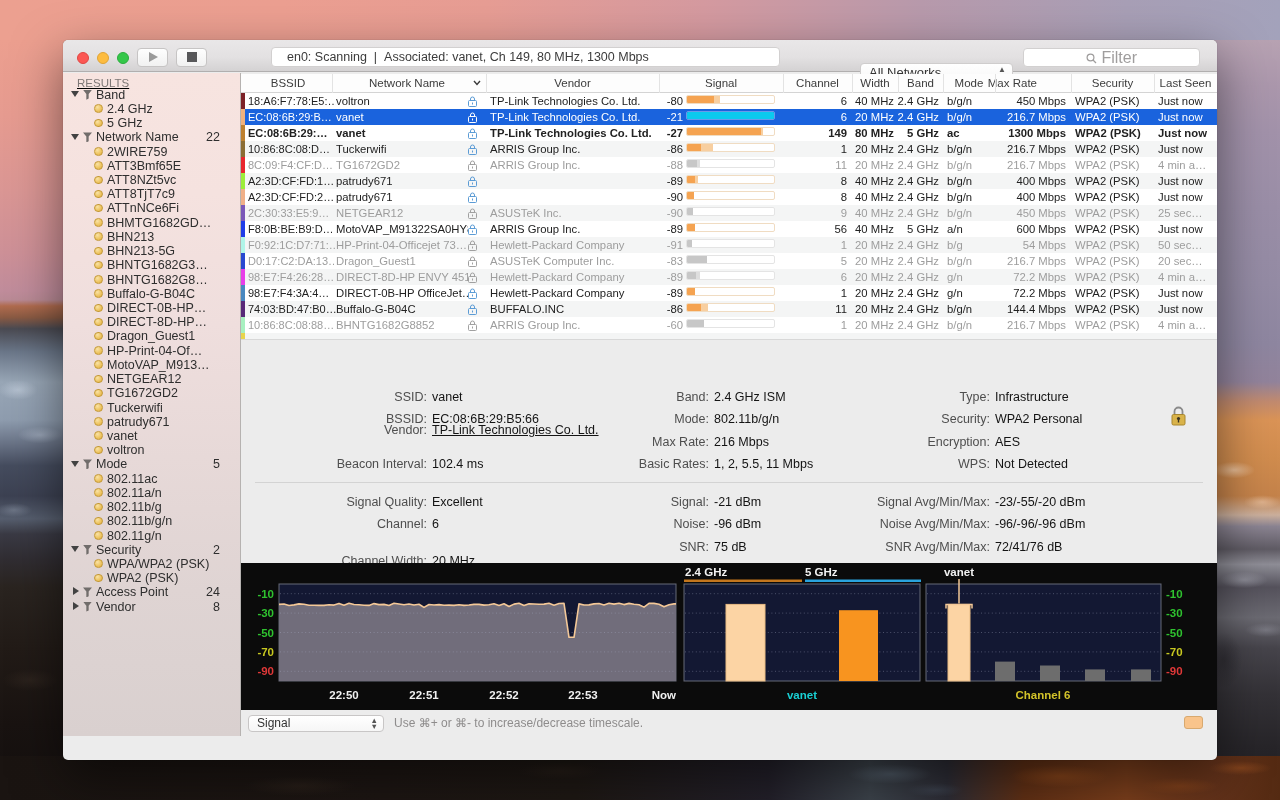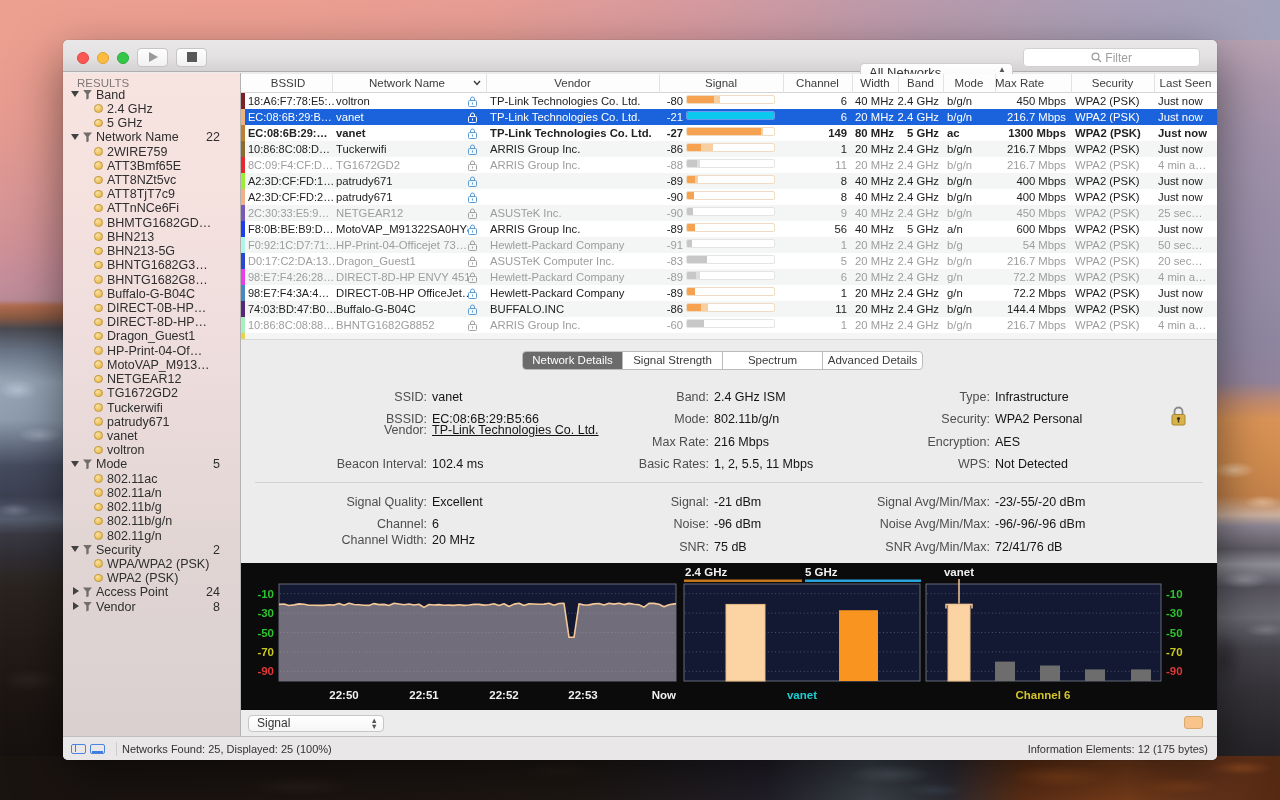--- a/index.html
+++ b/index.html
@@ -47,26 +47,26 @@
 #btn-play { left:74px; }
 #btn-stop { left:113px; }
 #btn-play i { position:absolute; left:11px; top:3.5px; width:0; height:0; border-left:9px solid #9a9a9a; border-top:5px solid transparent; border-bottom:5px solid transparent; }
 #btn-stop i { position:absolute; left:10px; top:3.5px; width:10px; height:10px; background:#58585a; }
 #enfield { position:absolute; left:208px; top:47px; width:509px; height:20px; background:#fff; border:1px solid #d2d0d0; border-radius:4px;
   font-size:12.5px; color:#3c3c3c; line-height:19px; padding-left:15px; }
 #allnet { position:absolute; left:797px; top:47.5px; width:153px; height:19px; background:linear-gradient(#fff,#f7f7f7); border:1px solid #cfcdcd; border-radius:4px;
   font-size:13px; color:#333; line-height:18px; padding-left:8px; }
 #allnet .ud { position:absolute; right:6px; top:2px; font-size:8px; color:#555; line-height:7px; letter-spacing:0; text-align:center; }
 #filter { position:absolute; left:960px; top:47.5px; width:177px; height:19px; background:#fff; border:1px solid #d2d0d0; border-radius:4px;
-  font-size:12px; color:#9f9d9d; text-align:center; line-height:18px; }
+  font-size:16px; color:#9f9d9d; text-align:center; line-height:18px; }
 
 
 #sidebar { position:absolute; left:0; top:33px; width:178px; height:663px;
   background:linear-gradient(180deg,#f7e4e0 0%,#f5e2df 18%,#efdedd 38%,#e7d9d8 58%,#dfd4d3 78%,#d9d0cf 100%);
-  border-right:1px solid #b6b2b0; }
+  border-right:1px solid #b6b2b0;text-decoration:underline; }
 .srow { position:relative; height:14.22px; font-size:12.5px; color:#2e2e2e; white-space:nowrap; }
 .srow .lbl { position:absolute; left:33px; top:0.5px; }
 .srow .lbl2 { position:absolute; left:44px; top:0.5px; }
 .srow .cnt { position:absolute; right:20px; top:0.5px; color:#2e2e2e; }
 .tri-d { position:absolute; left:8px; top:4px; width:0; height:0; border-top:6px solid #424242; border-left:4.5px solid transparent; border-right:4.5px solid transparent; }
 .tri-r { position:absolute; left:10px; top:2.5px; width:0; height:0; border-left:6px solid #424242; border-top:4.5px solid transparent; border-bottom:4.5px solid transparent; }
 .funnel { position:absolute; left:20px; top:2.5px; width:9px; height:10px; background:#716d6b;
   clip-path:polygon(0 0,100% 0,63% 42%,63% 88%,37% 100%,37% 42%); }
 .dot { position:absolute; left:31px; top:3px; width:8.5px; height:8.5px; border-radius:50%;
   background:radial-gradient(circle at 35% 30%,#f9e2a6,#edc35e 60%,#dca843); border:0.5px solid #c49a39; }
@@ -150,20 +150,21 @@
   <div id="titlebar">
     <div class="tl" id="tl-r" style="top:11.5px"></div>
     <div class="tl" id="tl-y" style="top:11.5px"></div>
     <div class="tl" id="tl-g" style="top:11.5px"></div>
     <div class="tbtn" id="btn-play" style="top:7.5px">
         <i></i>
       </div>
     <div class="tbtn" id="btn-stop" style="top:7.5px">
         <i></i>
       </div>
+    <div id="enfield" style="top:7px">en0: Scanning&nbsp; | &nbsp;Associated: vanet, Ch 149, 80 MHz, 1300 Mbps</div>
     <div id="allnet" style="top:23px">All Networks<span class="ud">▲<br>▼</span></div>
     <div id="filter" style="top:7.5px"><svg width="11" height="11" viewBox="0 0 11 11" style="vertical-align:-1.5px">
           <circle cx="4.5" cy="4.5" r="3.4" fill="none" stroke="#9f9d9d" stroke-width="1.2"></circle>
           <line x1="7" y1="7" x2="10" y2="10" stroke="#9f9d9d" stroke-width="1.2"></line>
         </svg> Filter</div>
   </div>
 
   <div id="sidebar">
     <div id="res-h">RESULTS</div>
     <div class="srow">
@@ -332,21 +333,21 @@
         <span style="left:91px;width:150px;text-align:center">Network Name</span>
         <svg style="position:absolute;left:232px;top:6px" width="8" height="6" viewBox="0 0 8 6">
           <path d="M1 1 L4 4.5 L7 1" fill="none" stroke="#3c3c3c" stroke-width="1.4"></path>
         </svg>
         <span style="left:245px;width:173px;text-align:center">Vendor</span>
         <span style="left:418px;width:124px;text-align:center">Signal</span>
         <span style="left:542px;width:69px;text-align:center">Channel</span>
         <span style="left:611px;width:46px;text-align:center">Width</span>
         <span style="left:657px;width:45px;text-align:center">Band</span>
         <span style="left:702px;width:52px;text-align:center">Mode</span>
-        <span style="left:754px;width:76px;text-align:left">Max Rate</span>
+        <span style="left:720px;width:76px;text-align:right">Max Rate</span>
         <span style="left:830px;width:83px;text-align:center">Security</span>
         <span style="left:913px;width:63px;text-align:center">Last Seen</span>
       </div>
       <div class="vline" style="left:91px"></div>
       <div class="vline" style="left:245px"></div>
       <div class="vline" style="left:418px"></div>
       <div class="vline" style="left:542px"></div>
       <div class="vline" style="left:611px"></div>
       <div class="vline" style="left:657px"></div>
       <div class="vline" style="left:702px"></div>
@@ -690,34 +691,28 @@
           <span class="c-mr">216.7 Mbps</span>
           <span class="c-sc">WPA2 (PSK)</span>
           <span class="c-ls">4 min a…</span>
         </div>
         <div class="tr alt" style="height:8px;overflow:hidden">
           <i class="st" style="background:#e8d44c;height:8px"></i>
         </div>
       </div>
     </div>
   <div id="details">
-      <div id="tabs">
-        <div class="on">Network Details</div>
-        <div>Signal Strength</div>
-        <div>Spectrum</div>
-        <div>Advanced Details</div>
-      </div>
       <div class="dcol" style="left:62px">
         <div class="drow" style="top:50.0px"><span class="lb" style="width:124px">SSID:</span><span class="vl">vanet</span></div>
         <div class="drow" style="top:72.4px"><span class="lb" style="width:124px">BSSID:</span><span class="vl">EC:08:6B:29:B5:66</span></div>
         <div class="drow" style="top:83px"><span class="lb" style="width:124px">Vendor:</span><span class="vl link">TP-Link Technologies Co. Ltd.</span></div>
         <div class="drow" style="top:117.19999999999999px"><span class="lb" style="width:124px">Beacon Interval:</span><span class="vl">102.4 ms</span></div>
         <div class="drow" style="top:155.0px"><span class="lb" style="width:124px">Signal Quality:</span><span class="vl">Excellent</span></div>
         <div class="drow" style="top:177.4px"><span class="lb" style="width:124px">Channel:</span><span class="vl">6</span></div>
-        <div class="drow" style="top:193px"><span class="lb" style="width:124px">Channel Width:</span><span class="vl">20 MHz</span></div>
+        <div class="drow" style="top:214px"><span class="lb" style="width:124px">Channel Width:</span><span class="vl">20 MHz</span></div>
       </div>
       <div class="dcol" style="left:344px">
         <div class="drow" style="top:50.0px"><span class="lb" style="width:124px">Band:</span><span class="vl">2.4 GHz ISM</span></div>
         <div class="drow" style="top:72.4px"><span class="lb" style="width:124px">Mode:</span><span class="vl">802.11b/g/n</span></div>
         <div class="drow" style="top:94.8px"><span class="lb" style="width:124px">Max Rate:</span><span class="vl">216 Mbps</span></div>
         <div class="drow" style="top:117.19999999999999px"><span class="lb" style="width:124px">Basic Rates:</span><span class="vl">1, 2, 5.5, 11 Mbps</span></div>
         <div class="drow" style="top:155.0px"><span class="lb" style="width:124px">Signal:</span><span class="vl">-21 dBm</span></div>
         <div class="drow" style="top:177.4px"><span class="lb" style="width:124px">Noise:</span><span class="vl">-96 dBm</span></div>
         <div class="drow" style="top:199.8px"><span class="lb" style="width:124px">SNR:</span><span class="vl">75 dB</span></div>
       </div>
@@ -787,26 +782,16 @@
       <text x="103" y="136" text-anchor="middle" font-family="Liberation Sans, sans-serif" font-size="11.5" font-weight="bold" fill="#f0f0f0">22:50</text>
       <text x="183" y="136" text-anchor="middle" font-family="Liberation Sans, sans-serif" font-size="11.5" font-weight="bold" fill="#f0f0f0">22:51</text>
       <text x="263" y="136" text-anchor="middle" font-family="Liberation Sans, sans-serif" font-size="11.5" font-weight="bold" fill="#f0f0f0">22:52</text>
       <text x="342" y="136" text-anchor="middle" font-family="Liberation Sans, sans-serif" font-size="11.5" font-weight="bold" fill="#f0f0f0">22:53</text>
       <text x="435" y="136" text-anchor="end" font-family="Liberation Sans, sans-serif" font-size="11.5" font-weight="bold" fill="#f0f0f0">Now</text>
       <text x="561" y="136" text-anchor="middle" font-family="Liberation Sans, sans-serif" font-size="11.5" font-weight="bold" fill="#19cfd3">vanet</text>
       <text x="802" y="136" text-anchor="middle" font-family="Liberation Sans, sans-serif" font-size="11.5" font-weight="bold" fill="#d3c32a">Channel 6</text>
     </svg>
   <div id="sigbar">
     <div id="sigpop">Signal<span class="ud">▲<br>▼</span></div>
+    <div id="sighint">Use ⌘+ or ⌘- to increase/decrease timescale.</div>
     <div id="sigswatch"></div>
   </div>
-  <div id="statusbar">
-    <div class="ic" id="ic1">
-        <i></i>
-      </div>
-    <div class="ic" id="ic2">
-        <i></i>
-      </div>
-    <div id="sb-sep"></div>
-    <div id="st-l">Networks Found: 25, Displayed: 25 (100%)</div>
-    <div id="st-r">Information Elements: 12 (175 bytes)</div>
-  </div>
 </div>
 
 </body></html>

